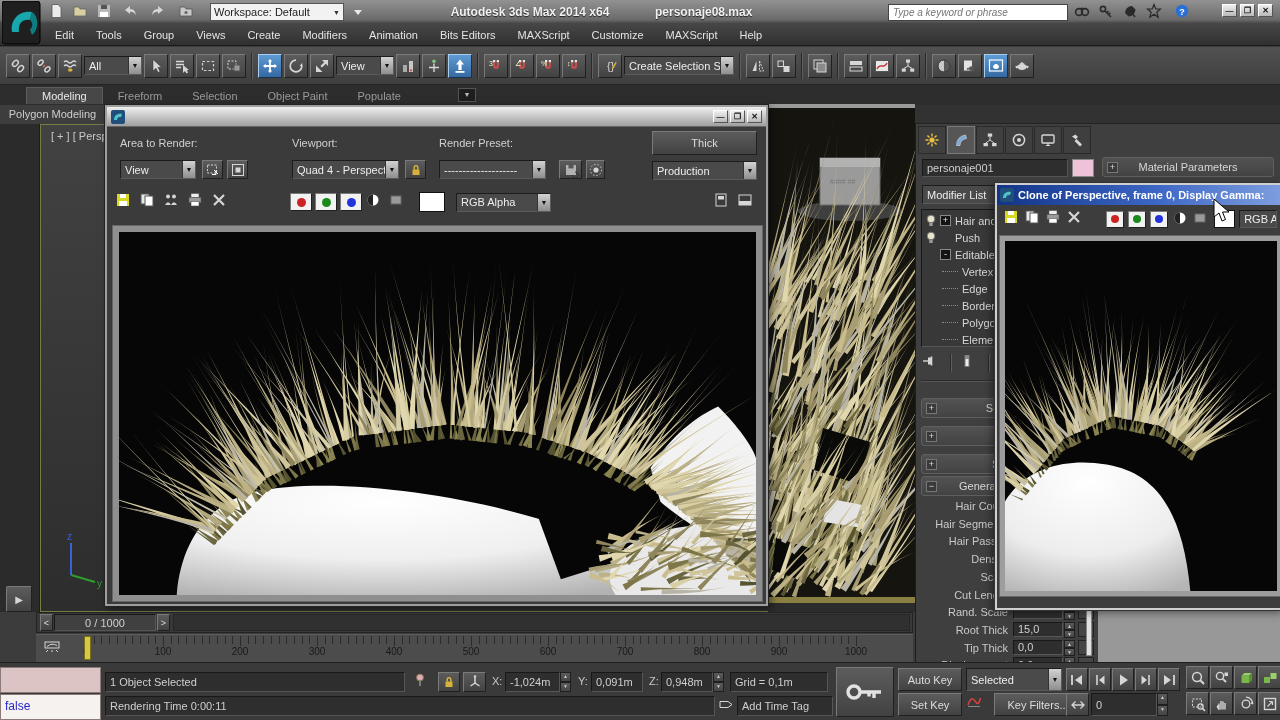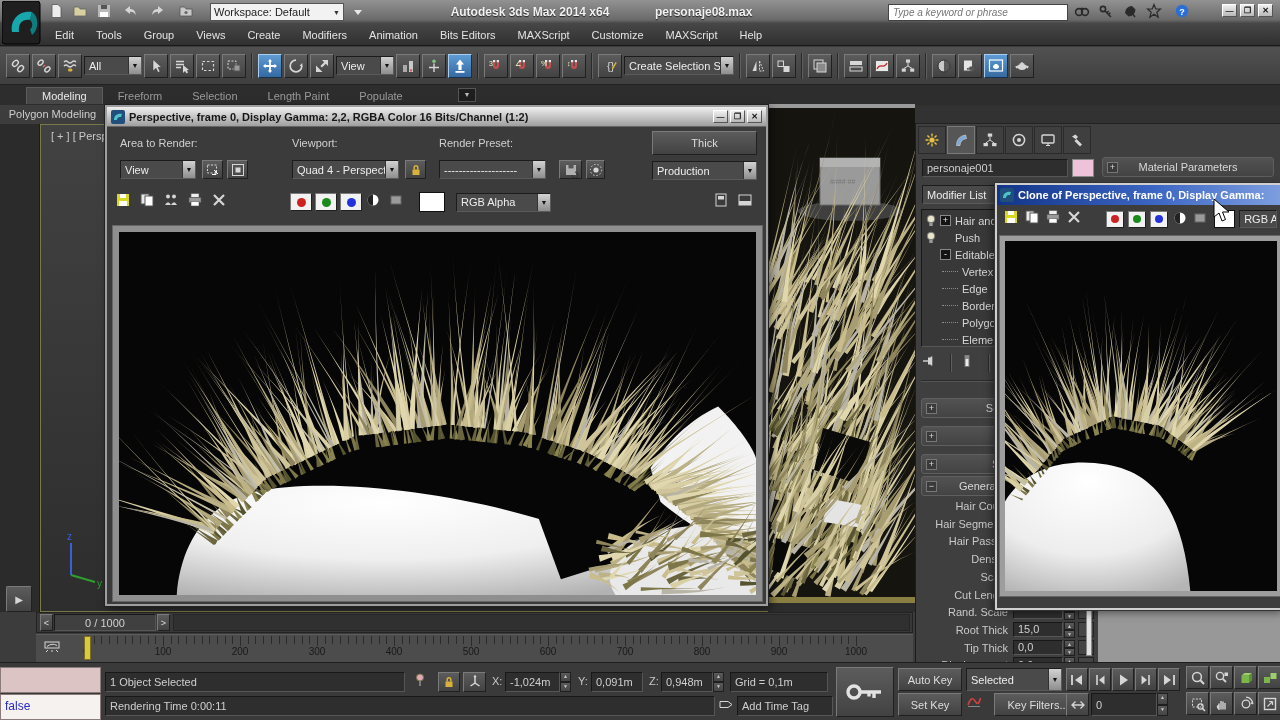--- a/index.html
+++ b/index.html
@@ -342,21 +342,21 @@
           <circle cx="8" cy="4.8" r=".9" fill="#d6d6d6"></circle>
         </svg>
       </button>
     </div>
 
   <div class="abs" style="left:0;top:85px;width:1280px;height:20px;background:#2d2d2d;display:flex;align-items:flex-end;padding-left:26px">
     <div id="ribbontabs" style="display:flex;height:19px;align-items:center">
         <div class="rtab active">Modeling</div>
         <div class="rtab">Freeform</div>
         <div class="rtab">Selection</div>
-        <div class="rtab">Length Paint</div>
+        <div class="rtab">Object Paint</div>
         <div class="rtab">Populate</div>
       </div>
     <div class="abs" style="left:458px;top:3px;width:18px;height:14px;background:#1e1e1e;border:1px solid #555;color:#bbb;font-size:7px;text-align:center;line-height:12px">▼</div>
   </div>
   <div class="abs" style="left:0;top:105px;width:1280px;height:19px;background:#323232;border-bottom:1px solid #222">
     <div style="position:absolute;left:0;top:0;width:106px;height:19px;background:#3d3d3d;border-right:1px solid #222;color:#cdcdcd;text-align:center;line-height:18px;overflow:hidden;white-space:nowrap">Polygon Modeling</div>
   </div>
 
   <div class="abs" style="left:0;top:124px;width:40px;height:488px;background:#2b2b2b;border-right:1px solid #1c1c1c"></div>
   <div class="abs" style="left:40px;top:124px;width:874px;height:488px;background:linear-gradient(#424242,#2d2d2d);border:1px solid #7a7a46">
@@ -995,21 +995,20 @@
   </div>
 
   <div class="abs" style="left:1098px;top:610px;width:182px;height:52px;background:#989898;border-top:1px solid #666"></div>
 
   <div class="abs" style="left:105px;top:105px;width:663px;height:501px;background:#3b3b3b;border:2px solid #9e9e9e;outline:1px solid #222;box-shadow:3px 3px 8px rgba(0,0,0,.5)">
     <div style="height:20px;background:linear-gradient(#efefef,#9f9f9f);display:flex;align-items:center;padding:0 4px;border-bottom:1px solid #666">
       <svg width="14" height="14" viewBox="0 0 14 14">
           <rect width="14" height="14" rx="2" fill="#1f4f7a"></rect>
           <path d="M3 10 C3 5 7 3 11 4 L10 7 C7 6.5 6 8 6 10 Z" fill="#4fc3c8"></path>
         </svg>
-      <span style="margin-left:4px;font-weight:bold;color:#161616;white-space:nowrap;overflow:hidden">Perspective, frame 0, Display Gamma: 2,2, RGBA Color 16 Bits/Channel (1:2)</span>
       <span style="margin-left:auto;display:flex;gap:2px">
         <span class="wbtn">—</span>
         <span class="wbtn">❐</span>
         <span class="wbtn">✕</span>
       </span>
     </div>
 
     <div style="position:relative;height:96px">
       <span class="abs" style="left:13px;top:10px;color:#d0d0d0">Area to Render:</span>
       <div class="dd" style="position:absolute;left:13px;top:33px;width:76px;height:19px">

